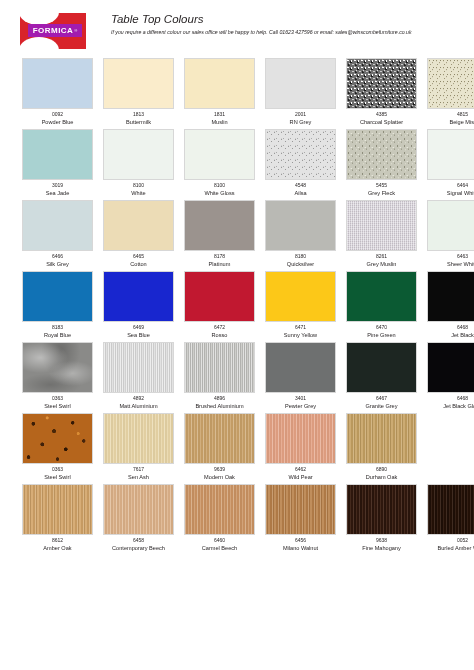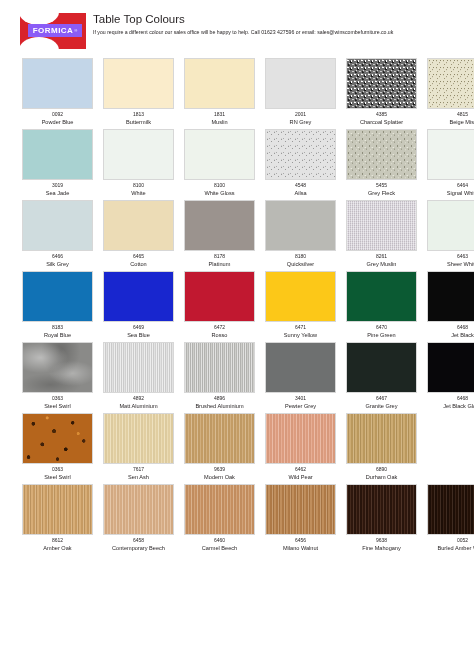--- a/index.html
+++ b/index.html
@@ -21,29 +21,29 @@
     -webkit-clip-path:polygon(0 0,100% 0,100% 100%,0 100%);
   }
   .logo-notch-t,.logo-notch-b{
     position:absolute;left:-1px;width:40px;height:13px;background:#fff;
     border-radius:0 0 40px 40px/0 0 26px 26px;
   }
   .logo-notch-t{top:-1px;}
   .logo-notch-b{bottom:-1px;border-radius:40px 40px 0 0/26px 26px 0 0;}
   .logo-band{
     position:absolute;left:8px;right:4px;top:11px;height:13px;
-    background:#8b5cf6;display:flex;align-items:center;justify-content:center;
+    background:#a21caf;display:flex;align-items:center;justify-content:center;
   }
   .logo-word{
     color:#fff;font-size:8px;font-weight:bold;letter-spacing:.45px;
     line-height:1;white-space:nowrap;
   }
   .logo-reg{color:#fff;font-size:4px;vertical-align:super;margin-left:1px;}
 
-  .head-text{margin-left:7px;padding-top:1px;}
+  .head-text{margin-left:25px;padding-top:1px;font-style:italic;}
   .head-title{font-size:11.5px;font-weight:normal;color:#231f20;line-height:1.25;}
   .head-addr{font-size:8.4px;color:#231f20;margin-top:3px;line-height:1.25;white-space:nowrap;}
   .head-note{font-size:5.2px;color:#231f20;margin-top:3px;line-height:1.25;white-space:nowrap;}
 
   
   .grid{padding:9px 14px 0 22px;}
   .row{display:flex;margin-bottom:3px;}
   .cell{width:71px;margin-right:10px;}
   .cell:last-child{margin-right:0;}
   .cell.empty .swatch,.cell.empty .meta{visibility:hidden;}

